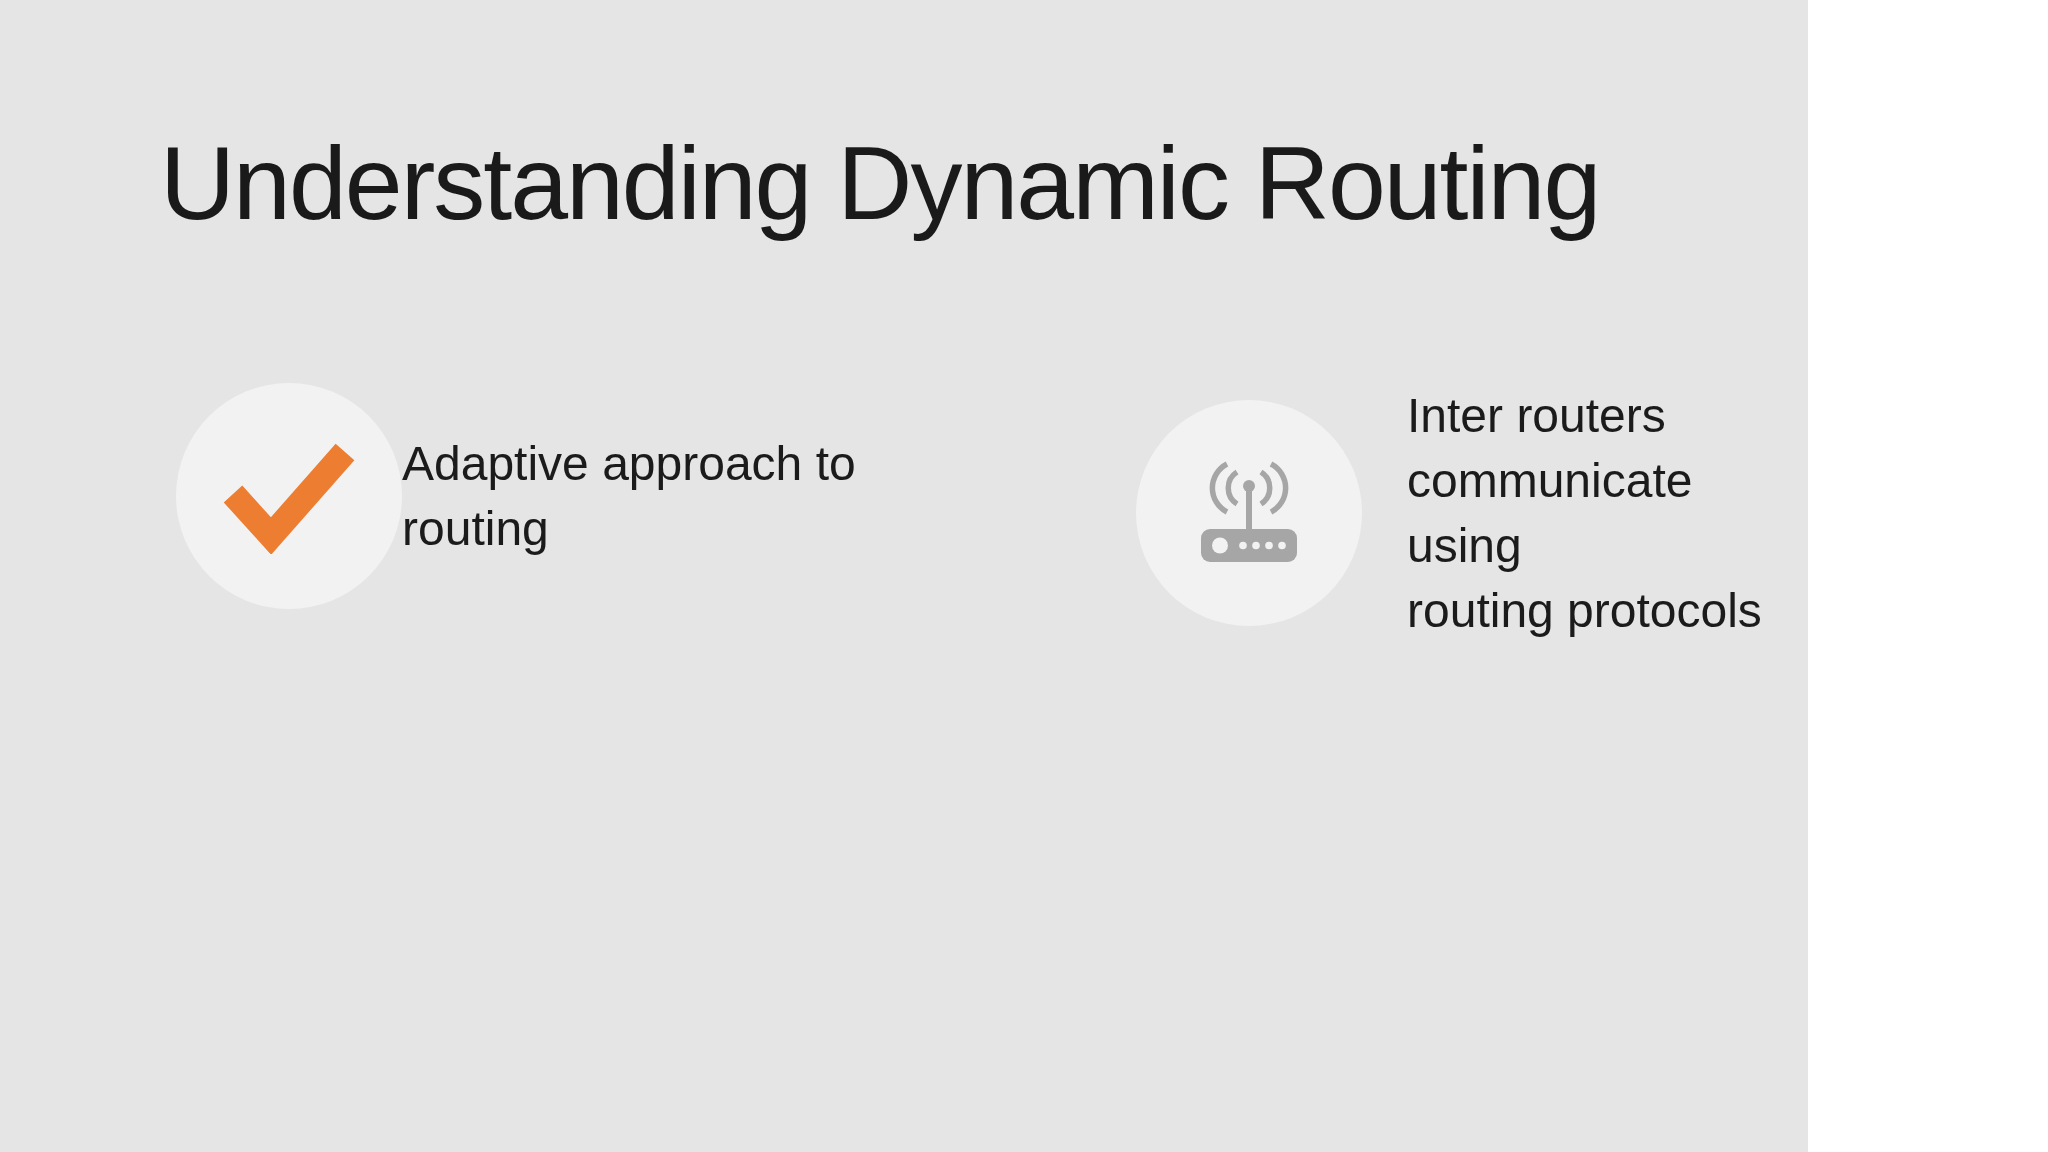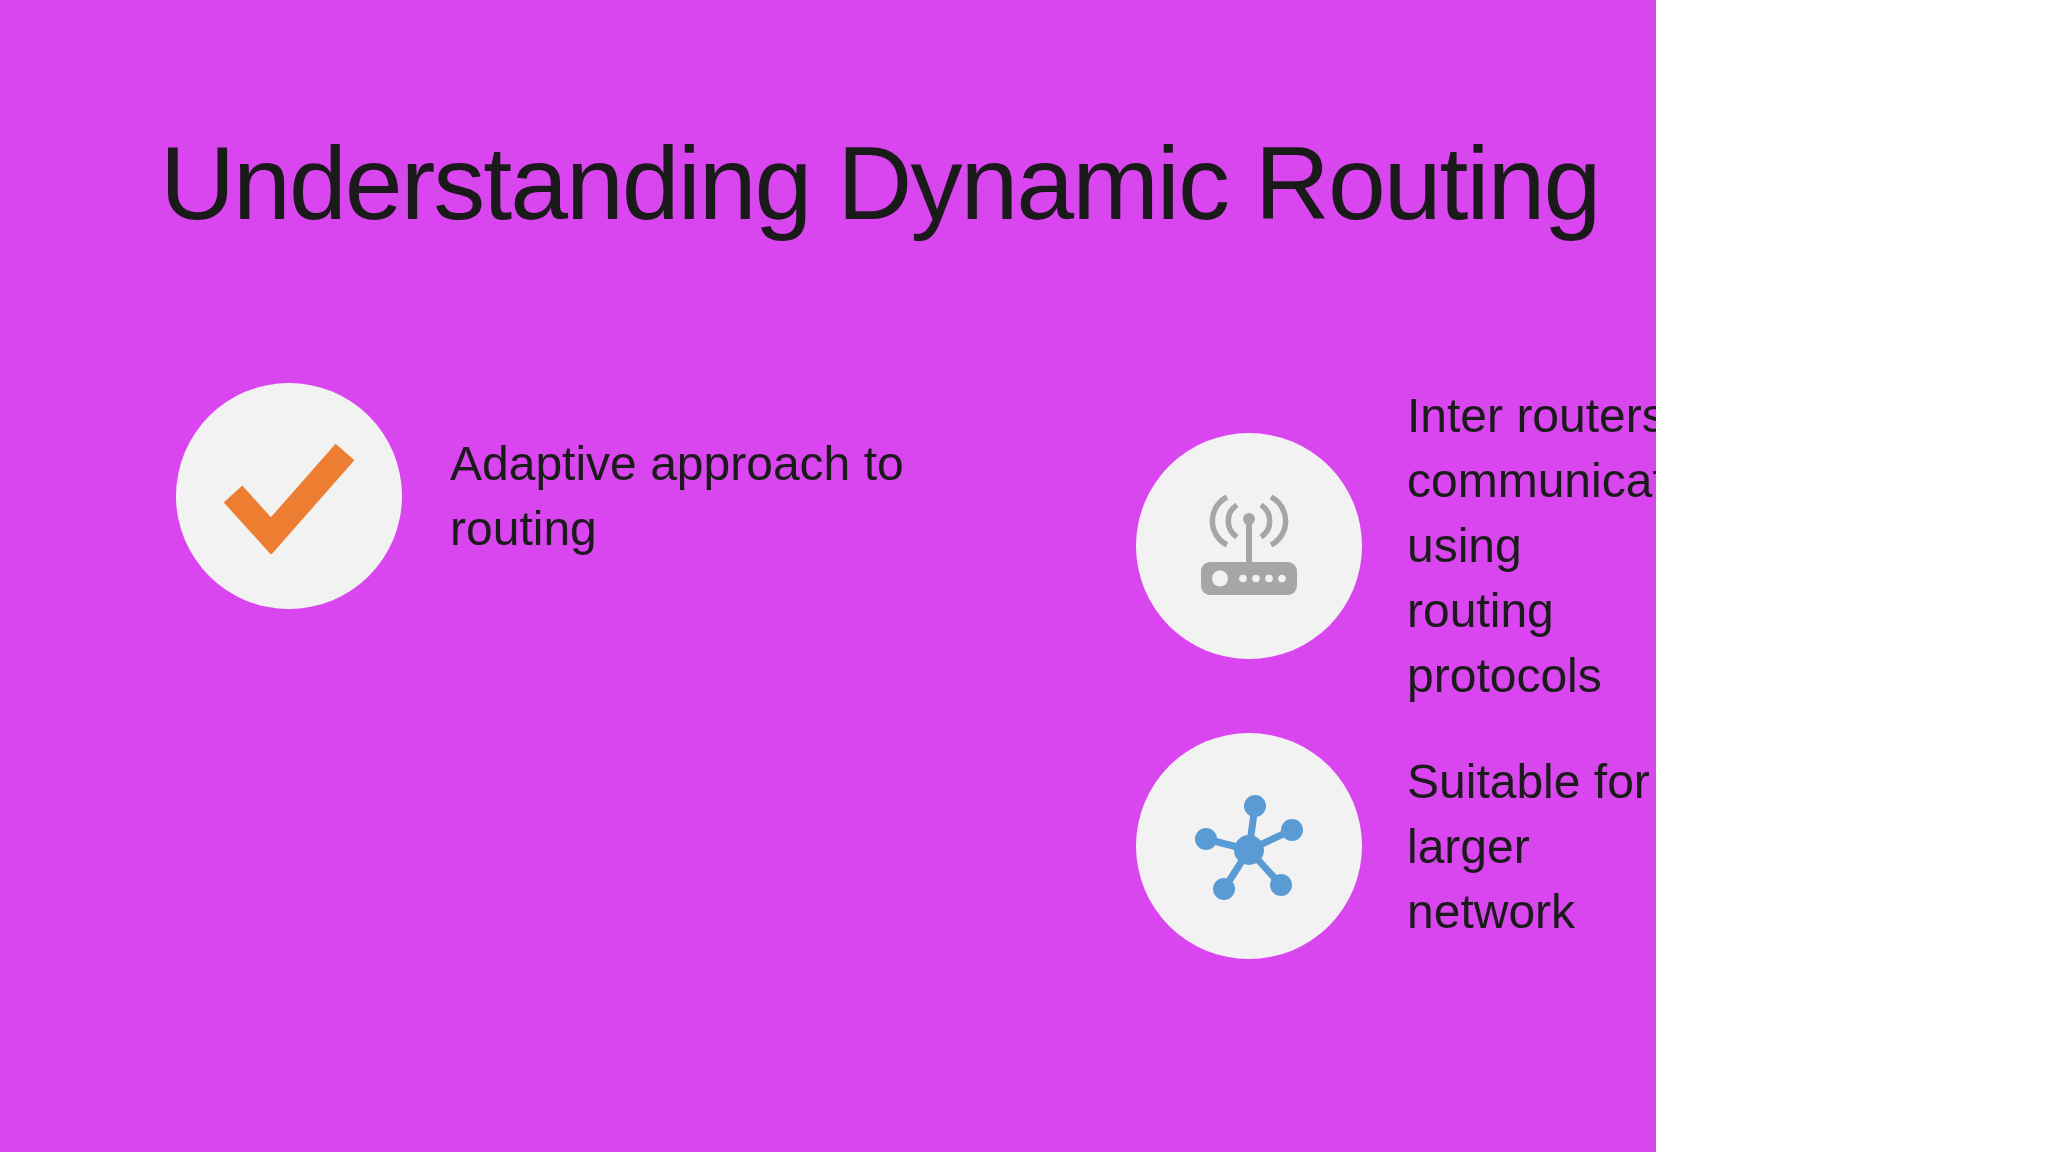--- a/index.html
+++ b/index.html
@@ -2,23 +2,23 @@
 <html><head>
 <meta charset="utf-8">
 <style>
   html, body {
     margin: 0;
     padding: 0;
     background: #ffffff;
   }
   .slide {
     position: relative;
-    width: 1656px;
+    width: 1808px;
     height: 1152px;
-    background: #d946ef;
+    background: #e5e5e5;
     overflow: hidden;
     font-family: "Liberation Sans", sans-serif;
   }
   .title {
     position: absolute;
     left: 160px;
     top: 124px;
     margin: 0;
     font-size: 104px;
     font-weight: 300;
@@ -46,21 +46,21 @@
     justify-content: center;
     flex: 0 0 auto;
   }
   .item-text {
     margin: 0;
     font-size: 48px;
     line-height: 65px;
     color: #1b1b1b;
     white-space: pre-wrap;
   }
-  .col-left  .item-text { margin-left: 48px; }
+  .col-left  .item-text { }
   .col-right .item-text { margin-left: 45px; }
   .icon { display: block; }
 </style>
 </head>
 <body>
 
 <main class="slide">
 
   <h1 class="title">Understanding Dynamic Routing</h1>
 
@@ -90,33 +90,14 @@
         <circle cx="76" cy="84.5" r="3.8" fill="#F2F2F2"></circle>
         <circle cx="89" cy="84.5" r="3.8" fill="#F2F2F2"></circle>
       </svg>
     </div>
     <p class="item-text">Inter routers
 communicate  using
 routing protocols</p>
   </section>
 
 
-  <section class="item row-bottom col-right">
-    <div class="icon-circle">
-      <svg class="icon" width="112" height="112" viewBox="0 0 112 112" color="#5B9BD5">
-        <line x1="56" y1="60" x2="62" y2="16" stroke="currentColor" stroke-width="7"></line>
-        <line x1="56" y1="60" x2="13" y2="49" stroke="currentColor" stroke-width="7"></line>
-        <line x1="56" y1="60" x2="99" y2="40" stroke="currentColor" stroke-width="7"></line>
-        <line x1="56" y1="60" x2="31" y2="99" stroke="currentColor" stroke-width="7"></line>
-        <line x1="56" y1="60" x2="88" y2="95" stroke="currentColor" stroke-width="7"></line>
-        <circle cx="62" cy="16" r="11" fill="currentColor"></circle>
-        <circle cx="13" cy="49" r="11" fill="currentColor"></circle>
-        <circle cx="99" cy="40" r="11" fill="currentColor"></circle>
-        <circle cx="31" cy="99" r="11" fill="currentColor"></circle>
-        <circle cx="88" cy="95" r="11" fill="currentColor"></circle>
-        <circle cx="56" cy="60" r="15" fill="currentColor"></circle>
-      </svg>
-    </div>
-    <p class="item-text">Suitable for larger
-network</p>
-  </section>
 
 </main>
 
 </body></html>

